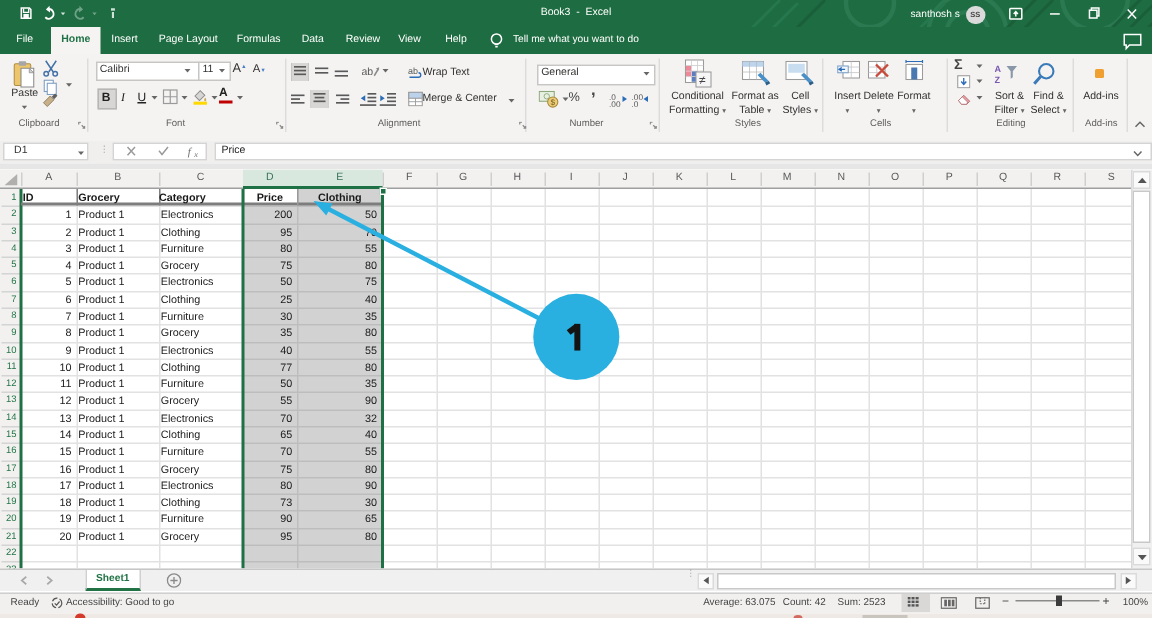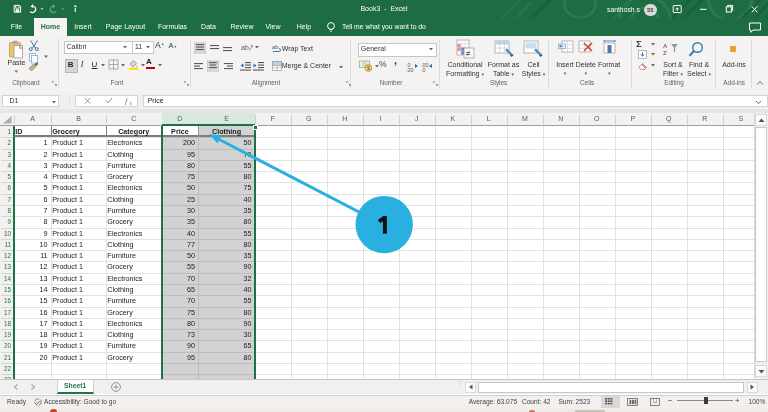--- a/index.html
+++ b/index.html
@@ -534,21 +534,21 @@
 <div class="ab" style="left:13px;top:13px;width:1.5px;height:252.7px;background:#1E7145"></div>
 <div class="ab" style="left:14px;top:22.19px;width:240.8px;height:1.4px;background:#7d7d7d"></div>
 <div class="ab" style="left:51px;top:13px;width:1px;height:11.285px;background:#808080"></div>
 <div class="ab" style="left:106px;top:13px;width:1px;height:11.285px;background:#808080"></div>
 <div class="ab" style="left:197.8px;top:13px;width:1px;height:11.285px;background:#9a9a9a"></div>
 <div class="ab" style="left:161px;top:13px;width:1.6px;height:252.7px;background:#1E7145"></div>
 <div class="ab" style="left:254.2px;top:13px;width:1.6px;height:252.7px;background:#1E7145"></div>
 <div class="ab" style="left:252.6px;top:11.80px;width:3.6px;height:3.6px;background:#1E7145;border:0.5px solid #fff"></div>
 <div class="tx" style="left:14px;top:13.00px;width:33.6px;height:11.285px;line-height:11.785px;font-size:7.2px;color:#1a1a1a;padding-left:1.2px;text-align:left;font-weight:bold;">ID</div>
 <div class="tx" style="left:51px;top:13.00px;width:51.6px;height:11.285px;line-height:11.785px;font-size:7.2px;color:#1a1a1a;padding-left:1.2px;text-align:left;font-weight:bold;">Grocery</div>
-<div class="tx" style="left:106px;top:13.00px;width:55.5px;height:11.285px;line-height:11.785px;font-size:7.2px;color:#1a1a1a;text-align:center;font-weight:bold;">Category</div>
+<div class="tx" style="left:106px;top:13.00px;width:55.5px;height:11.285px;line-height:11.785px;font-size:7.2px;color:#1a1a1a;text-align:left;font-weight:bold;">Category</div>
 <div class="tx" style="left:161.5px;top:13.00px;width:36.80000000000001px;height:11.285px;line-height:11.785px;font-size:7.2px;color:#1a1a1a;text-align:center;font-weight:bold;">Price</div>
 <div class="tx" style="left:198.3px;top:13.00px;width:56.5px;height:11.285px;line-height:11.785px;font-size:7.2px;color:#1a1a1a;text-align:center;font-weight:bold;">Clothing</div>
 <div class="tx" style="left:14px;top:24.28px;width:33.6px;height:11.285px;line-height:11.785px;font-size:7.2px;color:#1a1a1a;padding-right:2.2px;text-align:right;">1</div>
 <div class="tx" style="left:51px;top:24.28px;width:51.6px;height:11.285px;line-height:11.785px;font-size:7.2px;color:#1a1a1a;padding-left:1.2px;text-align:left;">Product 1</div>
 <div class="tx" style="left:106px;top:24.28px;width:52.1px;height:11.285px;line-height:11.785px;font-size:7.2px;color:#1a1a1a;padding-left:1.2px;text-align:left;">Electronics</div>
 <div class="tx" style="left:161.5px;top:24.28px;width:33.40000000000001px;height:11.285px;line-height:11.785px;font-size:7.2px;color:#1a1a1a;padding-right:2.2px;text-align:right;">200</div>
 <div class="tx" style="left:198.3px;top:24.28px;width:53.1px;height:11.285px;line-height:11.785px;font-size:7.2px;color:#1a1a1a;padding-right:2.2px;text-align:right;">50</div>
 <div class="tx" style="left:14px;top:35.57px;width:33.6px;height:11.285px;line-height:11.785px;font-size:7.2px;color:#1a1a1a;padding-right:2.2px;text-align:right;">2</div>
 <div class="tx" style="left:51px;top:35.57px;width:51.6px;height:11.285px;line-height:11.785px;font-size:7.2px;color:#1a1a1a;padding-left:1.2px;text-align:left;">Product 1</div>
 <div class="tx" style="left:106px;top:35.57px;width:52.1px;height:11.285px;line-height:11.785px;font-size:7.2px;color:#1a1a1a;padding-left:1.2px;text-align:left;">Clothing</div>

